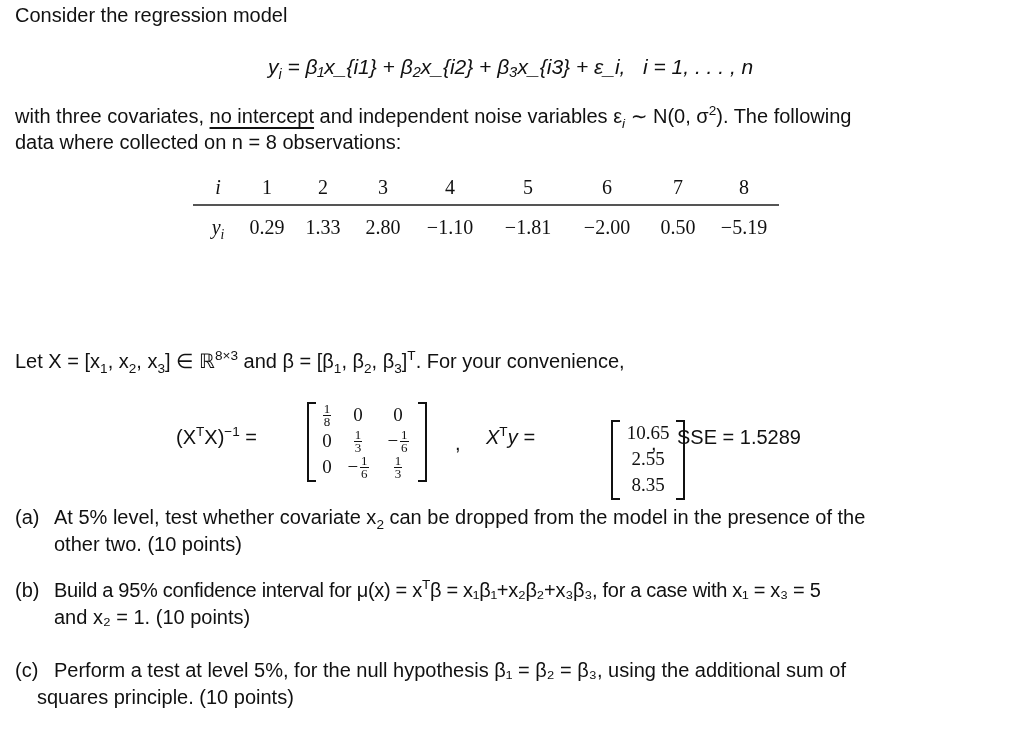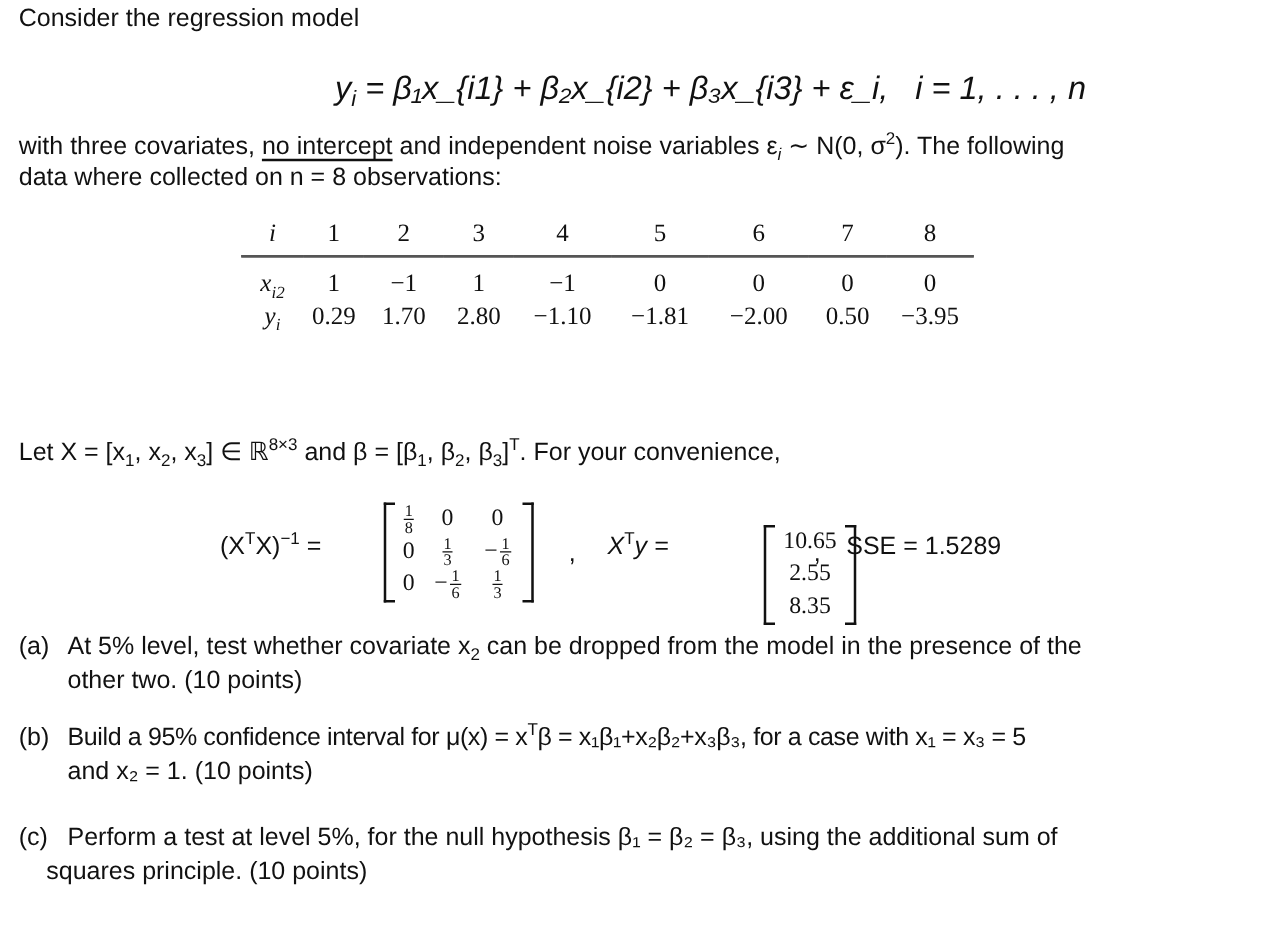--- a/index.html
+++ b/index.html
@@ -30,21 +30,21 @@
   .cell { display:flex; align-items:center; justify-content:center; height:26px; }
   .frac { display:inline-flex; flex-direction:column; align-items:center; font-size:13px; line-height:12px; }
   .frac .num { border-bottom:1px solid #111; padding:0 1px; }
   .neg { margin-right:2px; }
 </style>
 </head>
 <body>
 
 <div class="abs serif" style="left:15px; top:4px;">Consider the regression model</div>
 
-<div class="abs serif" style="left:268px; top:55px; font-size:26px;text-align:right;">
+<div class="abs serif" style="left:268px; top:55px; font-size:21px;text-align:right;">
   <span class="m">y</span><sub class="m">i</sub>
   <span class="m">= β₁x_{i1} + β₂x_{i2} + β₃x_{i3} + ε_i,</span>
   &nbsp;&nbsp;<span class="m">i = 1, . . . , n</span>
 </div>
 
 <div class="abs serif" style="left:15px; top:104px;">
   <span>with three covariates, </span><span class="u">no intercept</span><span> and independent noise variables ε</span><sub class="m">i</sub><span> ∼ N(0, σ</span><sup>2</sup><span>). The following</span>
 </div>
 <div class="abs serif" style="left:15px; top:131px;">data where collected on n = 8 observations:</div>
 
@@ -57,40 +57,29 @@
       <th style="width:56px">3</th>
       <th style="width:78px">4</th>
       <th style="width:78px">5</th>
       <th style="width:80px">6</th>
       <th style="width:62px">7</th>
       <th style="width:70px">8</th>
     </tr>
   </thead>
   <tbody>
     <tr>
-      <td class="rh"><span>x</span><sub>i2</sub></td>
-      <td>1</td>
-      <td>−1</td>
-      <td>1</td>
-      <td>−1</td>
-      <td>0</td>
-      <td>0</td>
-      <td>0</td>
-      <td>0</td>
-    </tr>
-    <tr>
       <td class="rh"><span>y</span><sub>i</sub></td>
       <td>0.29</td>
-      <td>1.70</td>
+      <td>1.33</td>
       <td>2.80</td>
       <td>−1.10</td>
       <td>−1.81</td>
       <td>−2.00</td>
       <td>0.50</td>
-      <td>−3.95</td>
+      <td>−5.19</td>
     </tr>
   </tbody>
 </table>
 
 <div class="abs serif" style="left:15px; top:349px;">
   <span>Let X = [x</span><sub>1</sub><span>, x</span><sub>2</sub><span>, x</span><sub>3</sub><span>] ∈ ℝ</span><sup>8×3</sup><span> and β = [β</span><sub>1</sub><span>, β</span><sub>2</sub><span>, β</span><sub>3</sub><span>]</span><sup>T</sup><span>. For your convenience,</span>
 </div>
 
 <div class="abs serif" style="left:176px; top:426px;">
   <span>(X</span><sup>T</sup><span>X)</span><sup>−1</sup><span> =</span>

